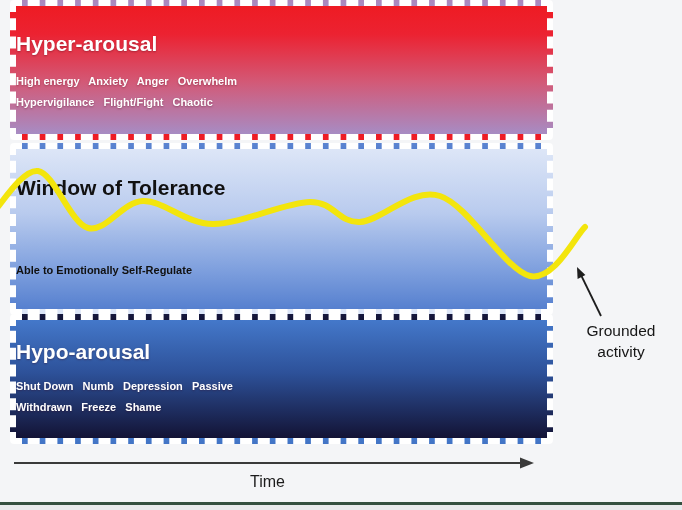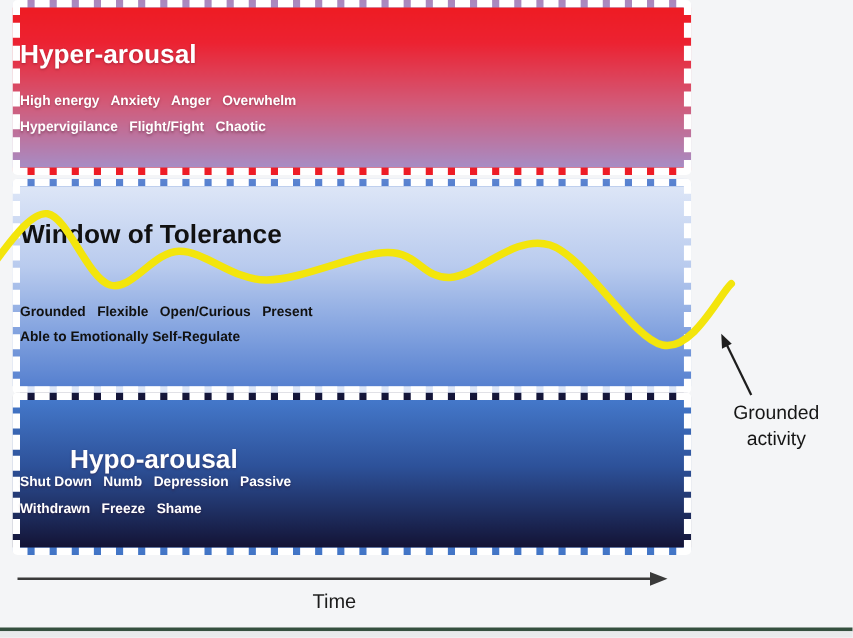--- a/index.html
+++ b/index.html
@@ -44,21 +44,21 @@
   .dark-text{color:#111111;}
 
   #hyper-title{top:26px;}
   #hyper-line1{top:66px;}
   #hyper-line2{top:87px;}
 
   #window-title{top:27px;}
   #window-line1{top:92px;}
   #window-line2{top:112px;}
 
-  #hypo-title{top:36px;padding-left:40px;}
+  #hypo-title{top:20px;}
   #hypo-line1{top:57px;}
   #hypo-line2{top:78px;}
 
   #overlay{
     position:absolute;left:0;top:0;width:682px;height:510px;
     pointer-events:none;
   }
 
   #hormonal-label{
     position:absolute;left:575px;top:320px;width:92px;
@@ -84,21 +84,20 @@
 <div id="stage">
 
   <div class="zone" id="zone-hyper">
     <div class="zone-text zone-title light-text" id="hyper-title">Hyper-arousal</div>
     <div class="zone-text zone-line light-text" id="hyper-line1">High energy   Anxiety   Anger   Overwhelm</div>
     <div class="zone-text zone-line light-text" id="hyper-line2">Hypervigilance   Flight/Fight   Chaotic</div>
   </div>
 
   <div class="zone" id="zone-window">
     <div class="zone-text zone-title dark-text" id="window-title">Window of Tolerance</div>
-    <div class="zone-text zone-line dark-text" id="window-line1">Grounded   Flexible   Open/Curious   Present</div>
     <div class="zone-text zone-line dark-text" id="window-line2">Able to Emotionally Self-Regulate</div>
   </div>
 
   <div class="zone" id="zone-hypo">
     <div class="zone-text zone-title light-text" id="hypo-title">Hypo-arousal</div>
     <div class="zone-text zone-line light-text" id="hypo-line1">Shut Down   Numb   Depression   Passive</div>
     <div class="zone-text zone-line light-text" id="hypo-line2">Withdrawn   Freeze   Shame</div>
   </div>
 
   <div id="hormonal-label">

